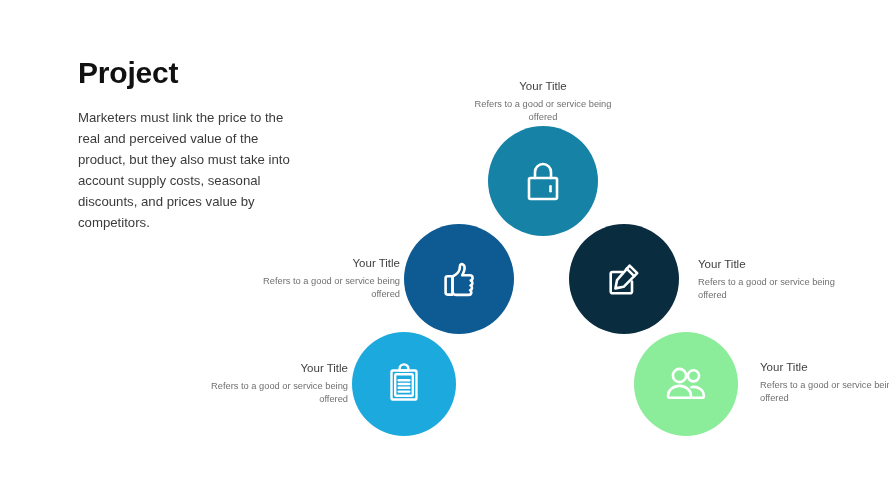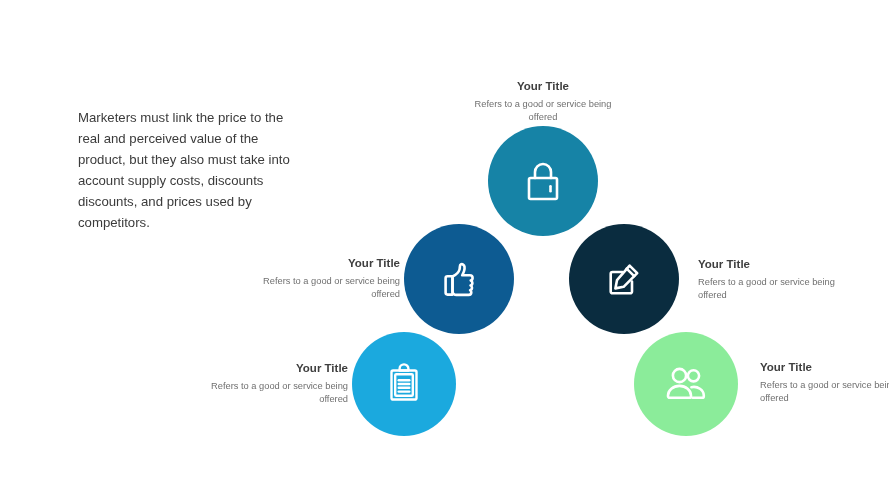--- a/index.html
+++ b/index.html
@@ -39,42 +39,42 @@
     border-radius:50%;
     display:flex;
     align-items:center;
     justify-content:center;
   }
   .node-circle svg { display:block; }
   
   .node-label { position:absolute; width:150px; }
   .node-label .lbl-title {
     font-size:11.5px;
-    font-weight:bold;
+    font-weight:normal;
     color:#3f3f3f;
     line-height:1.35;
   }
   .node-label .lbl-desc {
     margin-top:3px;
     font-size:9.3px;
     color:#707070;
     line-height:1.42;
   }
   .align-left   { text-align:left; }
   .align-right  { text-align:right; }
   .align-center { text-align:center; }
 </style>
 </head>
 <body>
 
 <div id="slide">
 
   <div id="left-panel">
-    <h1 id="page-title"><br></h1>
-    <p id="page-body">Marketers must link the price to the real and perceived value of the product, but they also must take into account supply costs, discounts discounts, and prices used by competitors.</p>
+    <h1 id="page-title"><span>Project</span><br></h1>
+    <p id="page-body">Marketers must link the price to the real and perceived value of the product, but they also must take into account supply costs, seasonal discounts, and prices value by competitors.</p>
   </div>
 
   <div class="node-circle" style="left:488px; top:126px; width:110px; height:110px; background:#1683a6;">
     <span>
       <svg width="42" height="46" viewBox="0 0 42 46" fill="none" stroke="#ffffff" stroke-width="2.6" stroke-linecap="round" stroke-linejoin="round">
         <rect x="7" y="20" width="28" height="21" rx="1.5"></rect>
         <path d="M13 20 V14 a8 8 0 0 1 16 0 V20"></path>
         <rect x="27.2" y="27" width="2.6" height="7.5" rx="1.3" fill="#ffffff" stroke="none"></rect>
       </svg>
     </span>

